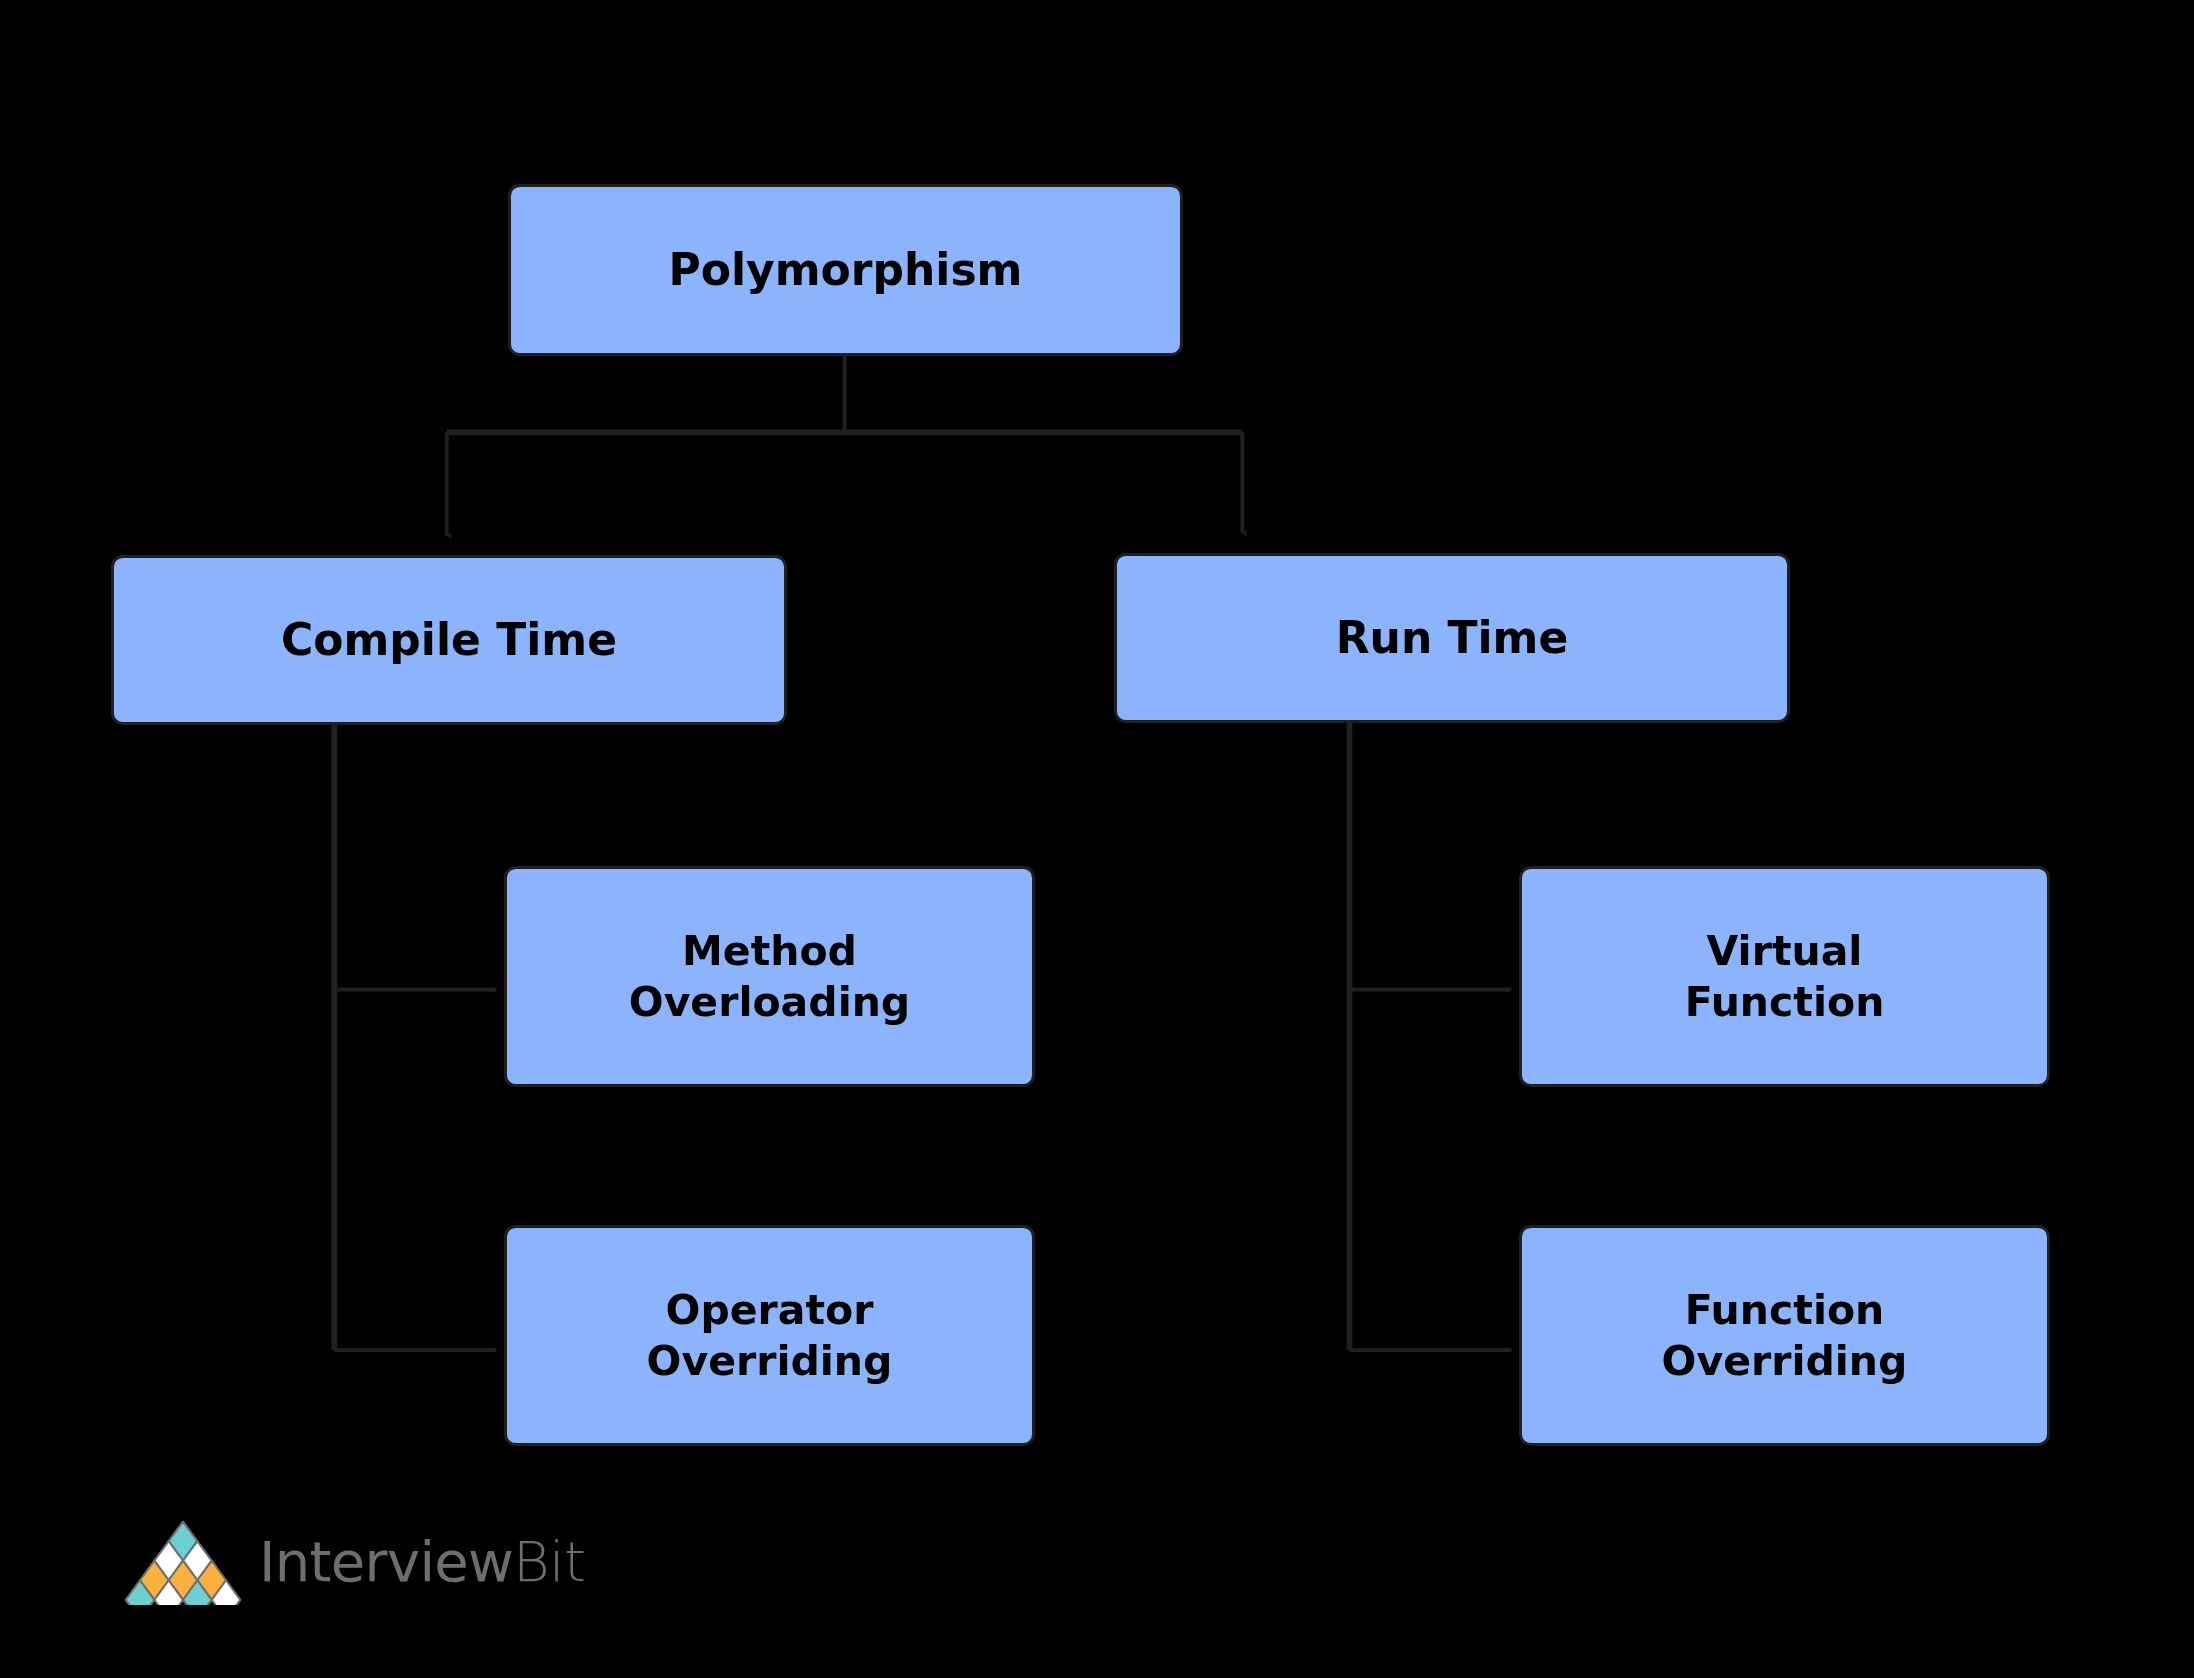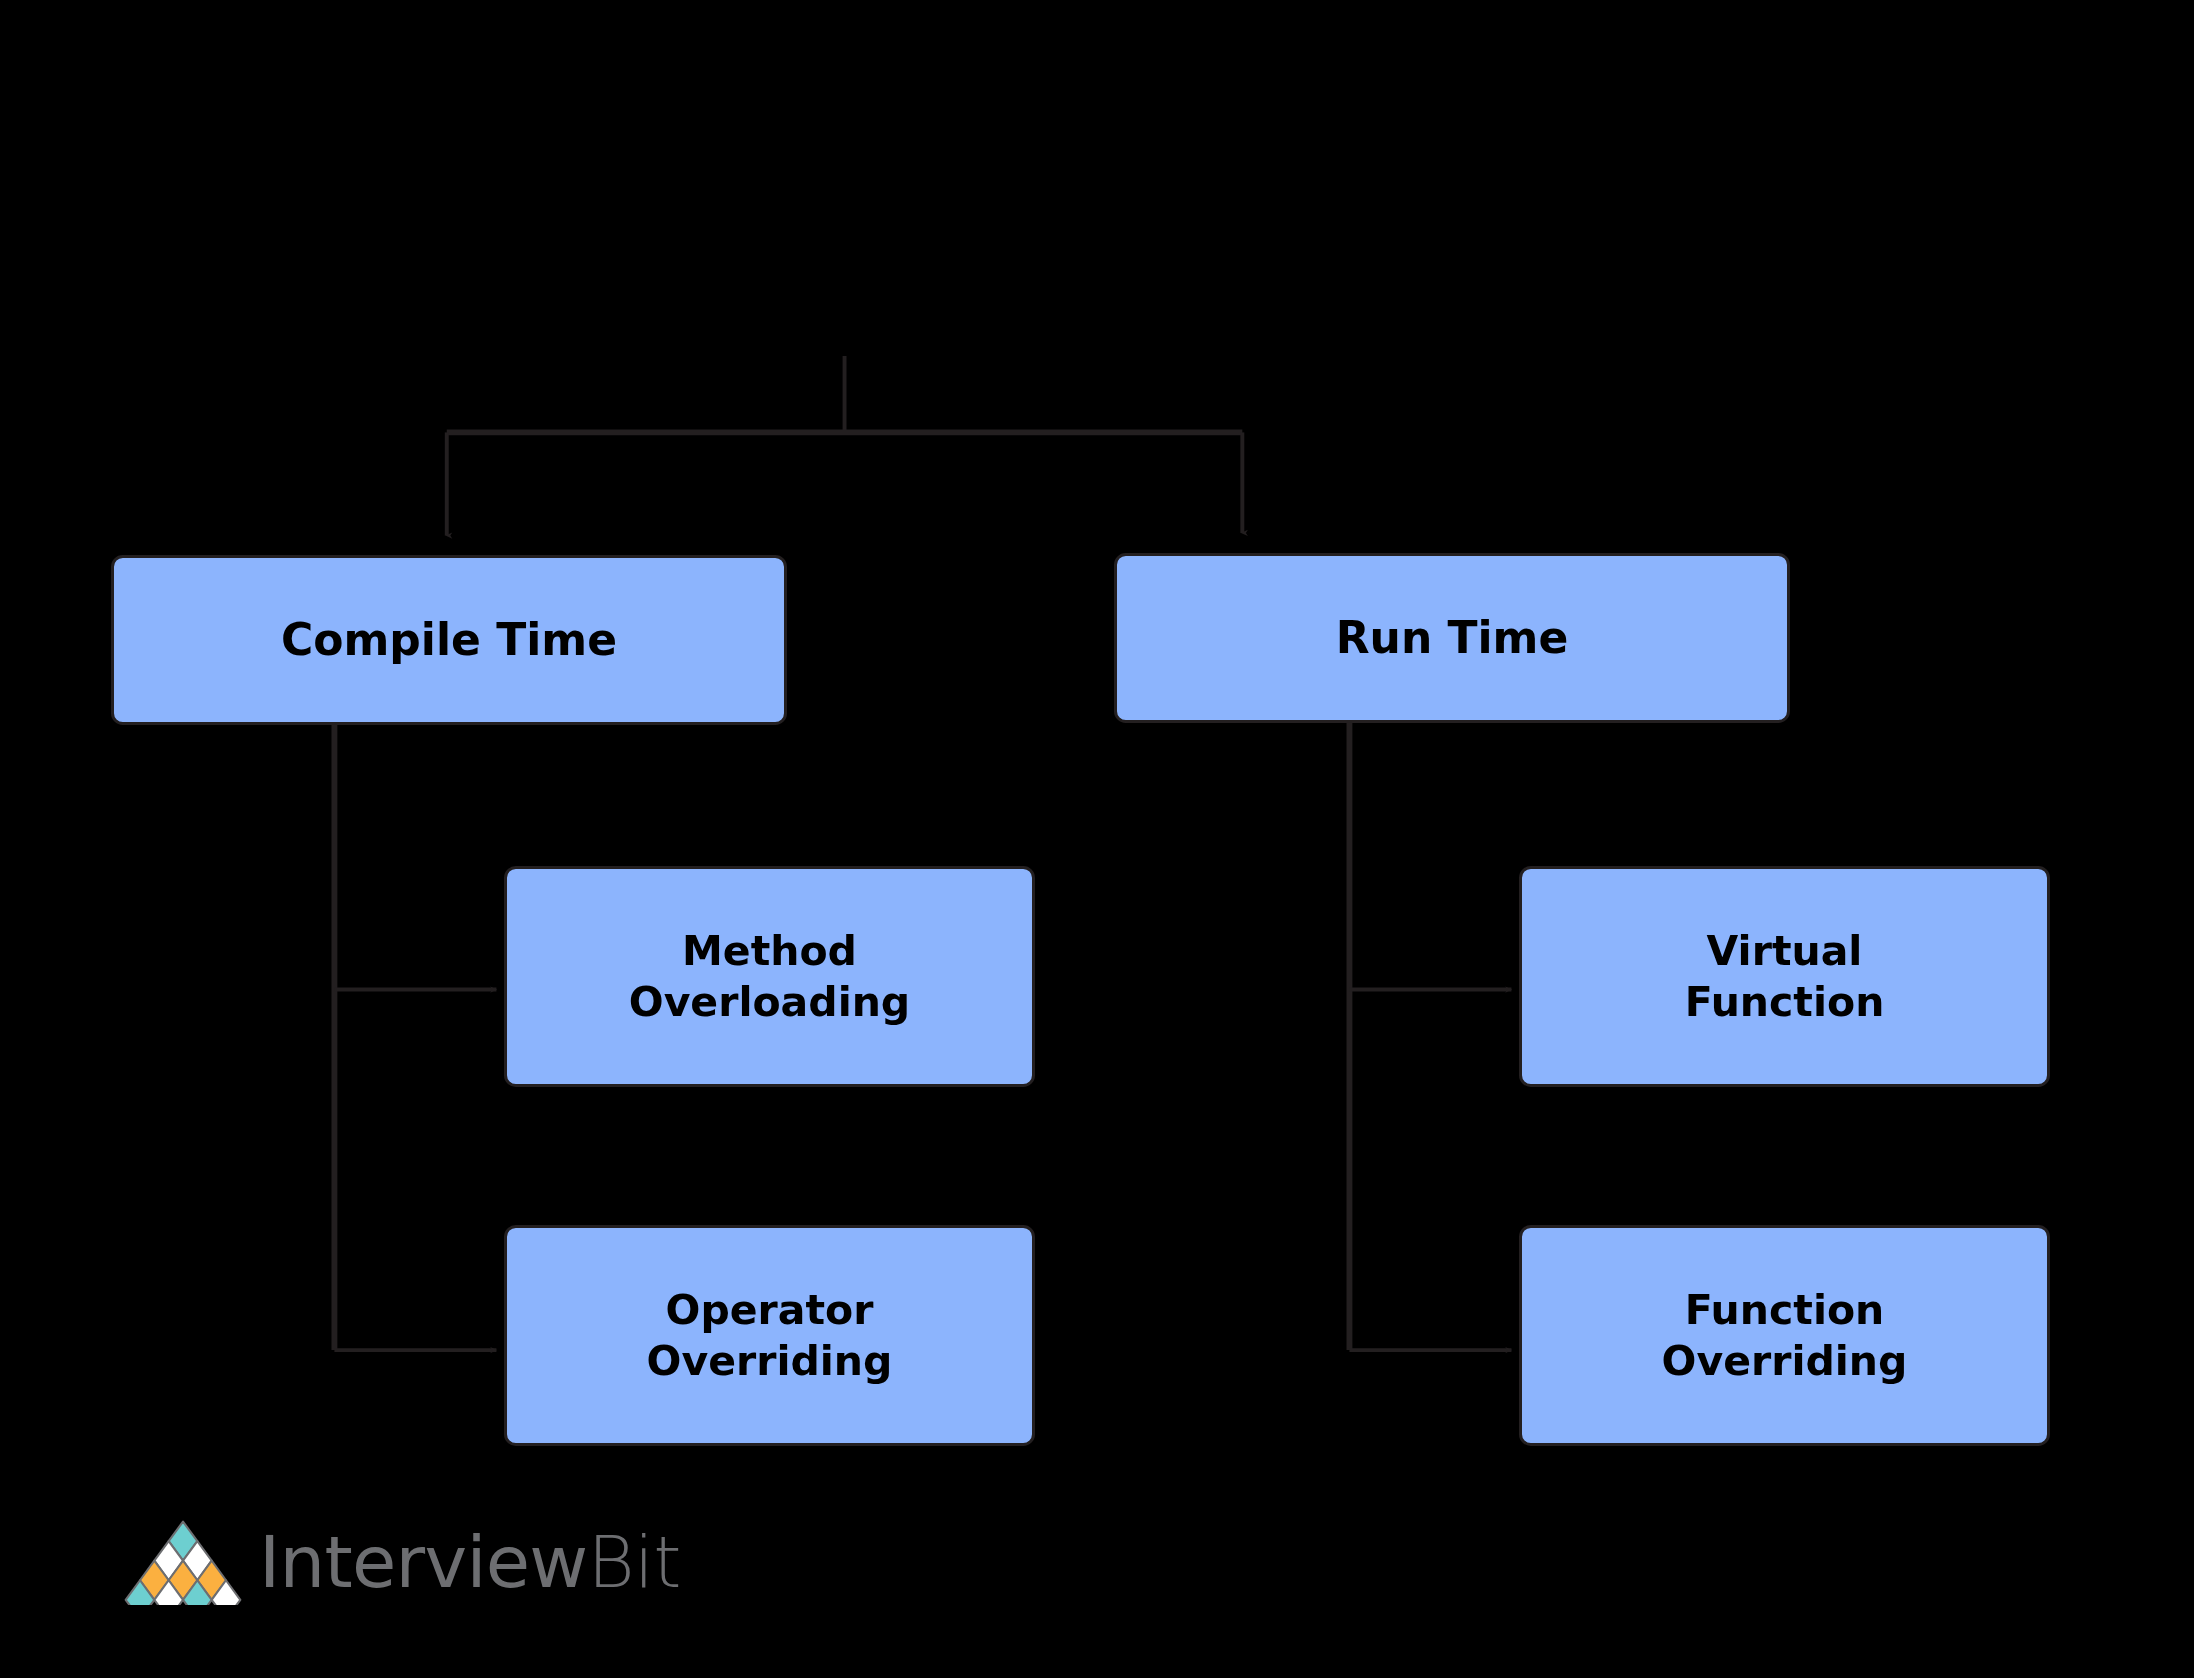--- a/index.html
+++ b/index.html
@@ -58,21 +58,21 @@
     left: 124px;
     top: 1519px;
     display: flex;
     align-items: center;
     gap: 17px;
     z-index: 3;
   }
   #logo-mark { display: block; }
   #logo-word {
     font-family: "DejaVu Sans", sans-serif;
-    font-size: 72px;
+    font-size: 56px;
     color: #6d6e71;
     letter-spacing: -0.7px;
     line-height: 1;
     white-space: nowrap;
   }
   #logo-word .bit { font-weight: 300; }
 </style>
 </head>
 <body>
 
@@ -119,20 +119,21 @@
 
     <g>
       <path d="M2066,1515 L2314,1515" fill="none" stroke="#231f20" stroke-width="6" marker-end="url(#arrowRight)"></path>
     </g>
 
     <g>
       <path d="M2066,2067 L2314,2067" fill="none" stroke="#231f20" stroke-width="6" marker-end="url(#arrowRight)"></path>
     </g>
   </svg>
 
+  <div class="node node-root">Polymorphism</div>
 
   <div class="node node-r1">Run Time</div>
 
   <div class="node node-l1">Compile Time</div>
 
   <div class="node node-leaf leaf-ml">Method
 Overloading</div>
 
   <div class="node node-leaf leaf-bl">Operator
 Overriding</div>

